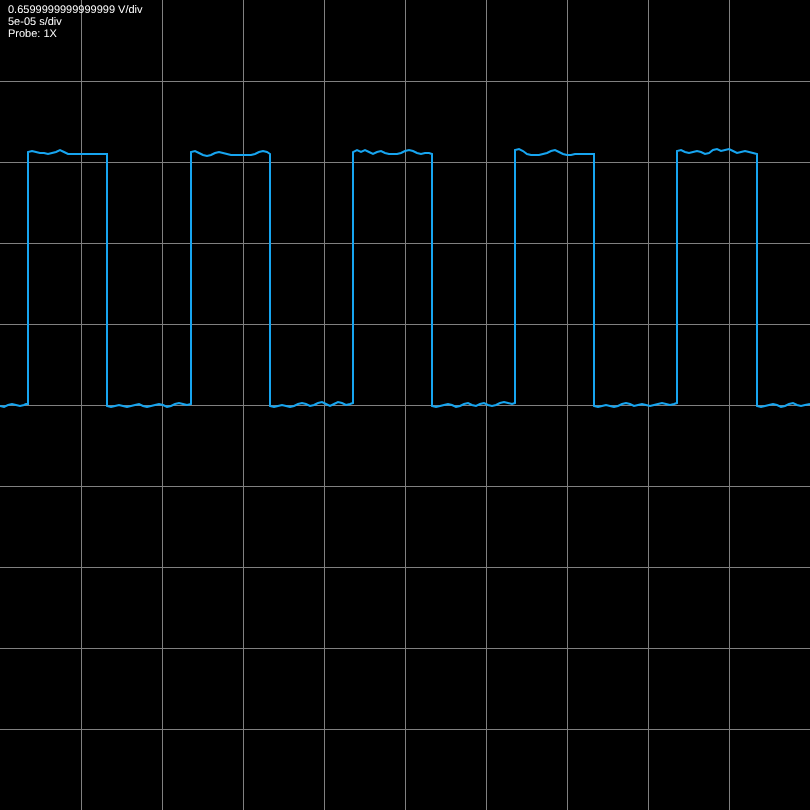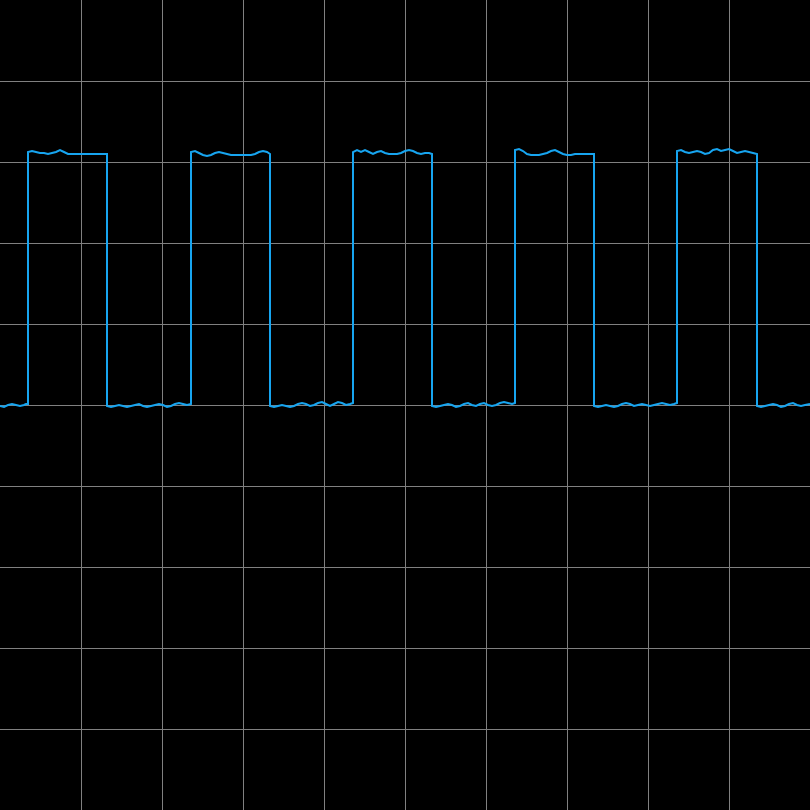--- a/index.html
+++ b/index.html
@@ -64,14 +64,19 @@
         <line x1="0" y1="567.5" x2="810" y2="567.5" stroke="#808080" stroke-width="1" shape-rendering="crispEdges"></line>
         <line x1="0" y1="648.5" x2="810" y2="648.5" stroke="#808080" stroke-width="1" shape-rendering="crispEdges"></line>
         <line x1="0" y1="729.5" x2="810" y2="729.5" stroke="#808080" stroke-width="1" shape-rendering="crispEdges"></line>
       </g>
   </svg>
 
   <svg id="trace-layer" viewBox="0 0 810 810" preserveAspectRatio="none" aria-hidden="true">
     <polyline id="waveform-path" fill="none" stroke-linejoin="miter" stroke-linecap="butt" points="0,406 4,407 8,405 12,404 16,405 20,406 24,405 26,404 28,404 28,398 28,160 28,152 32,151 36,152 40,153 44,153 48,154 52,153 56,152 60,150 64,152 68,154 72,154 76,154 80,154 84,154 88,154 92,154 96,154 100,154 104,154 107,154 107,162 107,398 107,406 111,407 115,406 119,405 123,406 127,407 131,406 135,405 139,404 143,406 147,407 151,406 155,405 159,404 163,405 167,407 171,406 175,404 179,403 183,404 187,405 191,404 191,398 191,160 191,152 195,151 199,153 203,155 207,156 211,155 215,153 219,152 223,153 227,154 231,155 235,155 239,155 243,155 247,155 251,155 255,154 259,152 263,151 267,152 270,154 270,162 270,398 270,406 274,407 278,406 282,405 286,406 290,407 294,406 298,404 302,403 306,404 310,406 314,405 318,403 322,402 326,404 330,406 334,404 338,402 342,403 346,405 350,404 353,403 353,398 353,160 353,152 357,150 361,152 365,150 369,152 373,154 377,152 381,151 385,153 389,154 393,154 397,154 401,153 405,151 409,150 413,151 417,153 421,154 425,153 429,153 432,154 432,162 432,398 432,406 436,407 440,406 444,405 448,404 452,405 456,407 460,406 464,404 468,403 472,405 476,406 480,404 484,403 488,405 492,406 496,405 500,403 504,402 508,403 512,404 515,403 515,398 515,160 515,150 519,149 523,151 527,154 531,155 535,155 539,155 543,154 547,153 551,151 555,150 559,152 563,154 567,155 571,155 575,154 579,154 583,154 587,154 591,154 594,154 594,162 594,398 594,406 598,407 602,406 606,405 610,406 614,407 618,406 622,404 626,403 630,404 634,406 638,405 642,404 646,405 650,406 654,405 658,404 662,403 666,404 670,405 674,404 677,403 677,398 677,160 677,151 681,150 685,152 689,153 693,152 697,151 701,152 705,154 709,153 713,150 717,149 721,151 725,150 729,149 733,151 737,153 741,152 745,151 749,152 753,153 757,154 757,162 757,398 757,406 761,407 765,406 769,405 773,404 777,405 781,407 785,406 789,404 793,403 797,405 801,406 805,405 810,404" stroke="#17a5f0" stroke-width="2"></polyline>
   </svg>
 
+  <div id="readout-panel">
+    <div class="readout-line">0.6599999999999999 V/div</div>
+    <div class="readout-line">5e-05 s/div</div>
+    <div class="readout-line">Probe: 1X</div>
+  </div>
 
 </div>
 
 </body></html>

